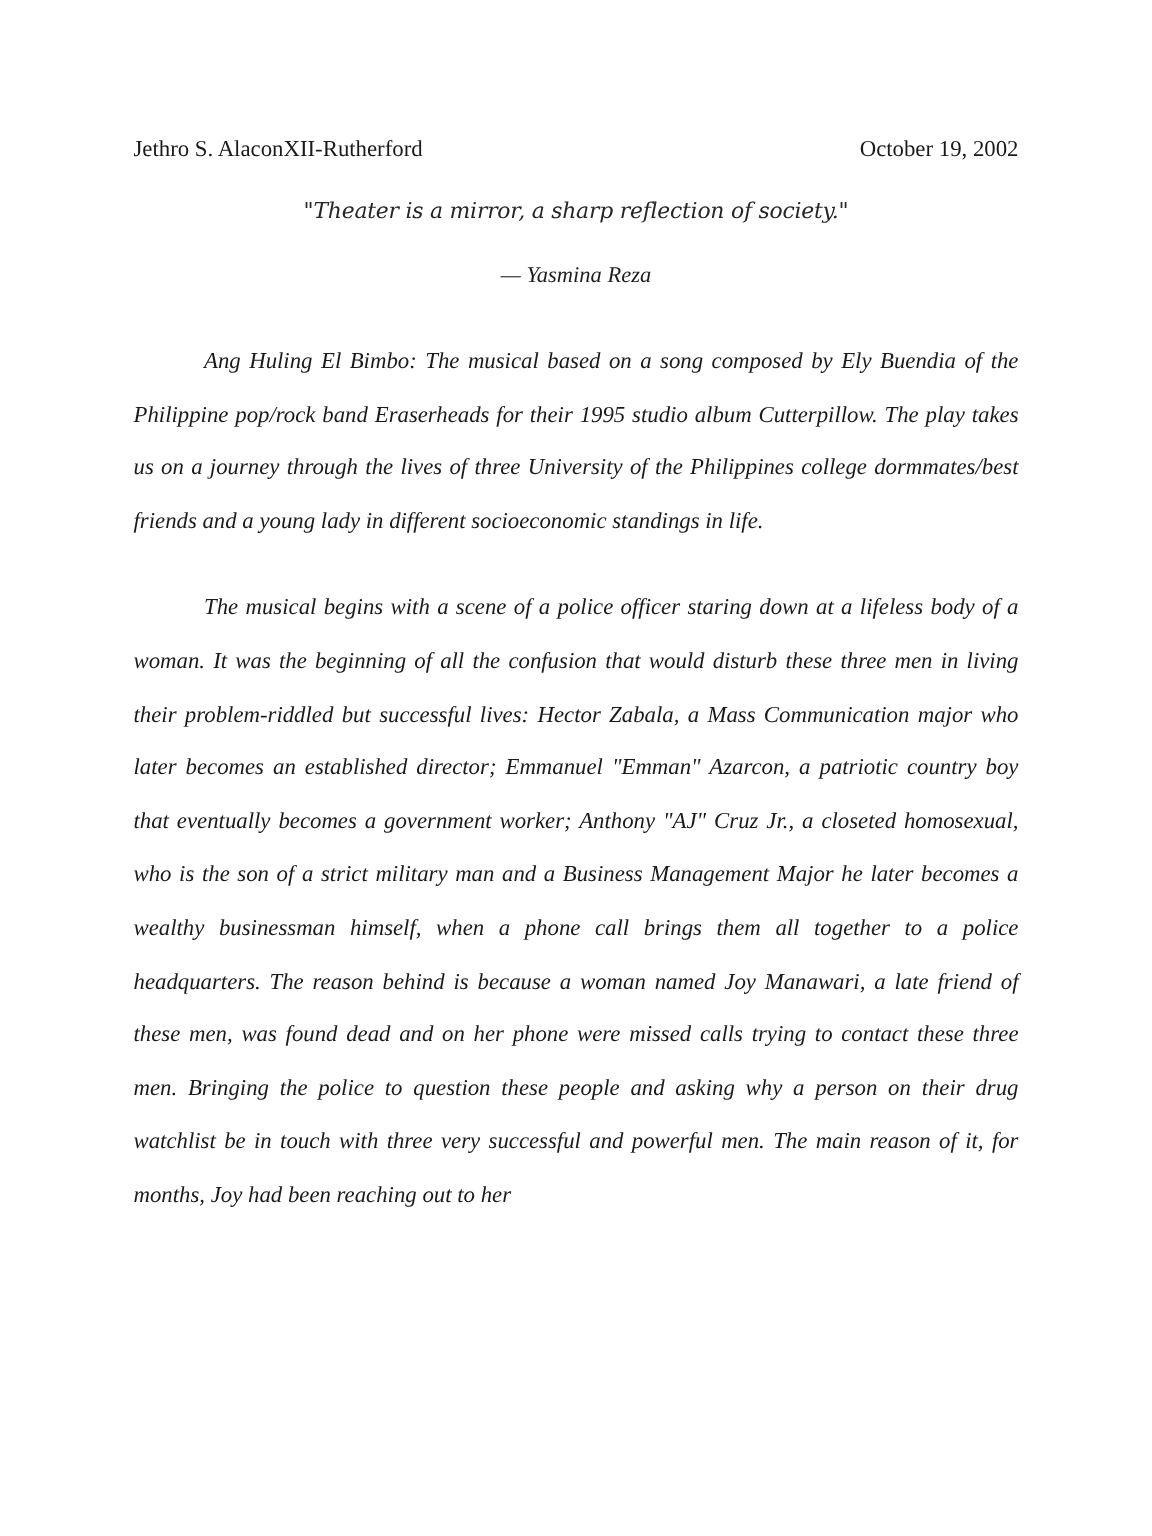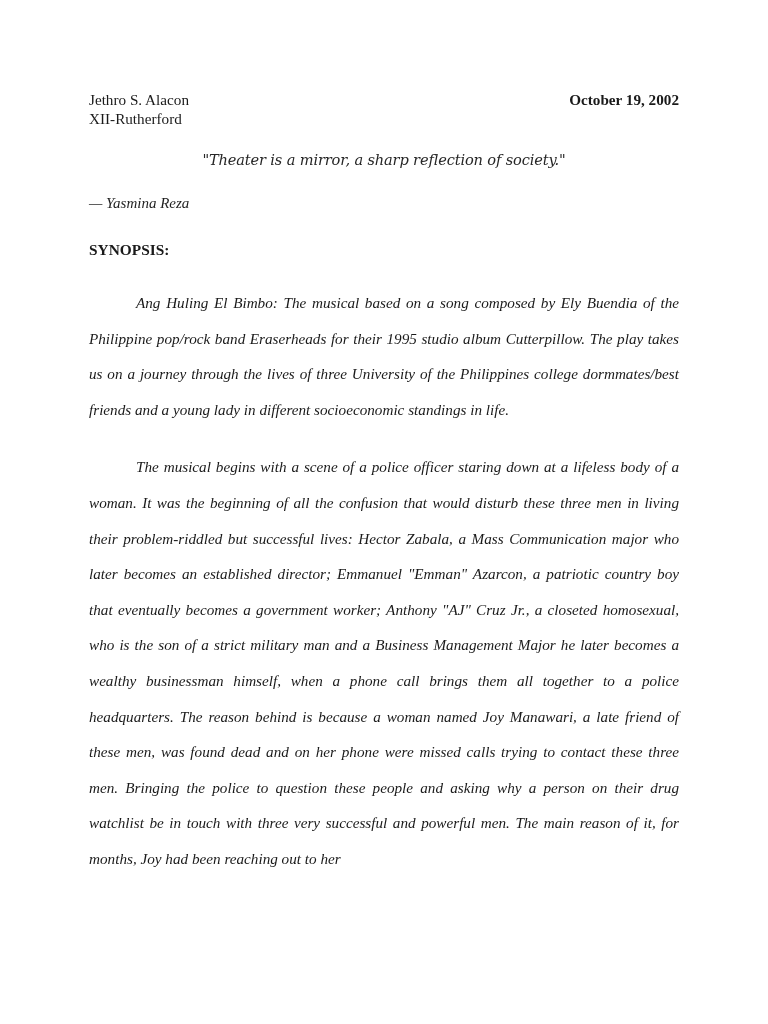--- a/index.html
+++ b/index.html
@@ -36,27 +36,26 @@
   
   .header-row {
     display: flex;
     justify-content: space-between;
     align-items: flex-start;
     font-size: 15.2px;
     line-height: 19px;
   }
   .header-left {
     display: flex;
-    flex-direction: column;
+    flex-direction: row;
     text-align: left;
   }
   .header-right {
     text-align: right;
     white-space: nowrap;
-    font-weight: bold;
   }
 
   
   .title-block {
     margin-top: 25px;
     text-align: center;
     font-weight: bold;
     font-size: 15.4px;
     line-height: 36px;
     padding-left: 6px;
@@ -72,20 +71,21 @@
     text-align: center;
     font-style: italic;
     font-size: 14.6px;
     line-height: 36px;
     letter-spacing: -0.15px;
     font-family: "DejaVu Serif", "Liberation Serif", serif;
     color: #262626;
   }
   .attribution {
     margin-top: 10px;
+    text-align: center;
     font-style: italic;
     font-size: 15px;
     line-height: 30px;
     color: #1f1f1f;
   }
 
   
   .section-heading {
     margin-top: 21px;
     font-weight: bold;
@@ -120,19 +120,18 @@
         <span>Jethro S. Alacon</span>
         <span>XII-Rutherford</span>
       </div>
       <div class="header-right">October 19, 2002</div>
     </div>
 
 
     <div class="epigraph">"Theater is a mirror, a sharp reflection of society."</div>
     <div class="attribution">— Yasmina Reza</div>
 
-    <div class="section-heading">SYNOPSIS:</div>
 
     <p class="body-para">Ang Huling El Bimbo: The musical based on a song composed by Ely Buendia of the Philippine pop/rock band Eraserheads for their 1995 studio album Cutterpillow. The play takes us on a journey through the lives of three University of the Philippines college dormmates/best friends and a young lady in different socioeconomic standings in life.</p>
     <p class="body-para tight">The musical begins with a scene of a police officer staring down at a lifeless body of a woman. It was the beginning of all the confusion that would disturb these three men in living their problem-riddled but successful lives: Hector Zabala, a Mass Communication major who later becomes an established director; Emmanuel "Emman" Azarcon, a patriotic country boy that eventually becomes a government worker; Anthony "AJ" Cruz Jr., a closeted homosexual, who is the son of a strict military man and a Business Management Major he later becomes a wealthy businessman himself, when a phone call brings them all together to a police headquarters. The reason behind is because a woman named Joy Manawari, a late friend of these men, was found dead and on her phone were missed calls trying to contact these three men. Bringing the police to question these people and asking why a person on their drug watchlist be in touch with three very successful and powerful men. The main reason of it, for months, Joy had been reaching out to her</p>
 
   </div>
 </div>
 
 </body></html>

